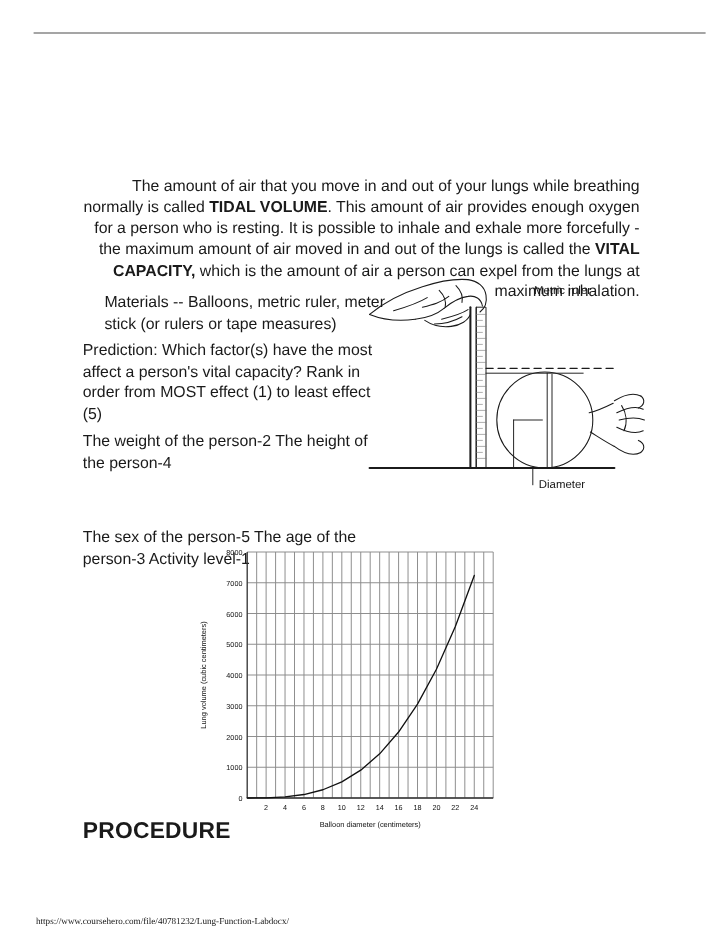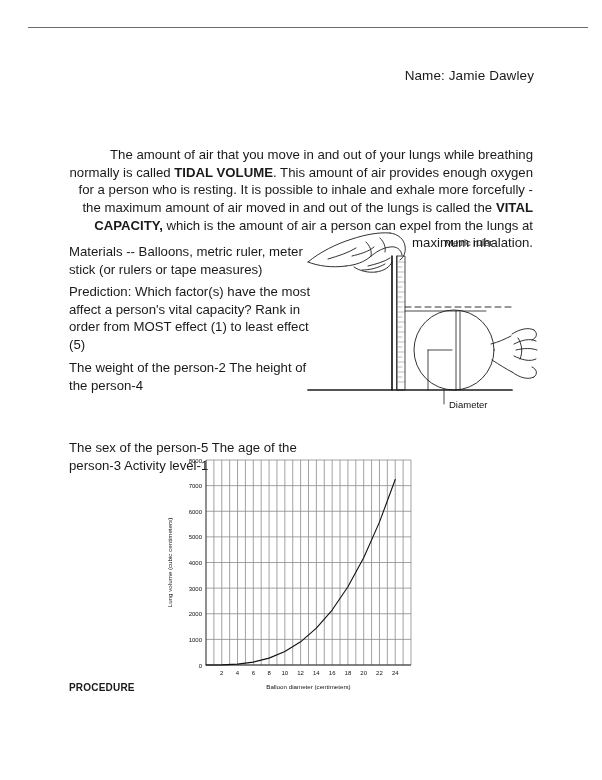--- a/index.html
+++ b/index.html
@@ -66,31 +66,31 @@
   .intro b { font-weight: bold; }
 
   
   .blk {
     position: absolute;
     left: 69px;
     width: 250px;
     font-size: 13.2px;
     line-height: 17.6px;
   }
-  .blk-materials  { top: 243px; }
+  .blk-materials  { top: 243px; margin-left: 18px; }
   .blk-prediction { top: 283px; }
   .blk-rank-a     { top: 359px; }
   .blk-rank-b     { top: 399px; margin-top: 40px; }
 
   
   .procedure {
     position: absolute;
     left: 69px;
     top: 682px;
-    font-size: 10px;
+    font-size: 19px;
     font-weight: bold;
     letter-spacing: 0.2px;
   }
 
   
   .figure {
     position: absolute;
     left: 306px;
     top: 226px;
     width: 232px;
@@ -136,21 +136,20 @@
     white-space: nowrap;
   }
 </style>
 </head>
 <body>
 
 <div id="page">
 
   <div class="top-rule"></div>
 
-  <div class="name-line">Name: Jamie Dawley</div>
 
 
   <p class="intro">
     <span>The amount of air that you move in and out of your lungs while breathing normally is called </span><b>TIDAL VOLUME</b><span>. This amount of air provides enough oxygen for a person who is resting. It is possible to inhale and exhale more forcefully - the maximum amount of air moved in and out of the lungs is called the </span><b>VITAL CAPACITY,</b><span> which is the amount of air a person can expel from the lungs at maximum inhalation.</span>
   </p>
 
   <div class="blk blk-materials">Materials -- Balloons, metric ruler, meter stick (or rulers or tape measures)</div>
 
   <div class="blk blk-prediction">Prediction:   Which factor(s) have the most affect a person's vital capacity? Rank in order from MOST effect (1) to least effect (5)</div>
 
@@ -301,14 +300,15 @@
         <text x="219.46153846153845" y="223" text-anchor="middle" font-size="6" fill="#111" font-family="&quot;Liberation Sans&quot;, sans-serif">22</text>
         <text x="235.23076923076925" y="223" text-anchor="middle" font-size="6" fill="#111" font-family="&quot;Liberation Sans&quot;, sans-serif">24</text>
         <path d="M46.00 213.00 L61.77 212.90 L77.54 212.13 L93.31 210.10 L109.08 206.13 L124.85 199.57 L140.62 189.81 L156.38 176.18 L172.15 158.03 L187.92 134.74 L203.69 105.66 L219.46 70.14 L235.23 27.53" fill="none" stroke="#111" stroke-width="1.1" stroke-linecap="round" stroke-linejoin="round"></path>
         <text x="148.5" y="237" text-anchor="middle" font-size="6.2" fill="#111" font-family="&quot;Liberation Sans&quot;, sans-serif">Balloon diameter (centimeters)</text>
         <text x="0" y="0" text-anchor="middle" font-size="6.2" fill="#111" font-family="&quot;Liberation Sans&quot;, sans-serif" transform="translate(12,110.5) rotate(-90)">Lung volume (cubic centimeters)</text>
       </svg>
   </div>
 
   <div class="procedure">PROCEDURE</div>
 
+  <div class="footer-url">https://www.coursehero.com/file/40781232/Lung-Function-Labdocx/</div>
 
 </div>
 
 </body></html>

